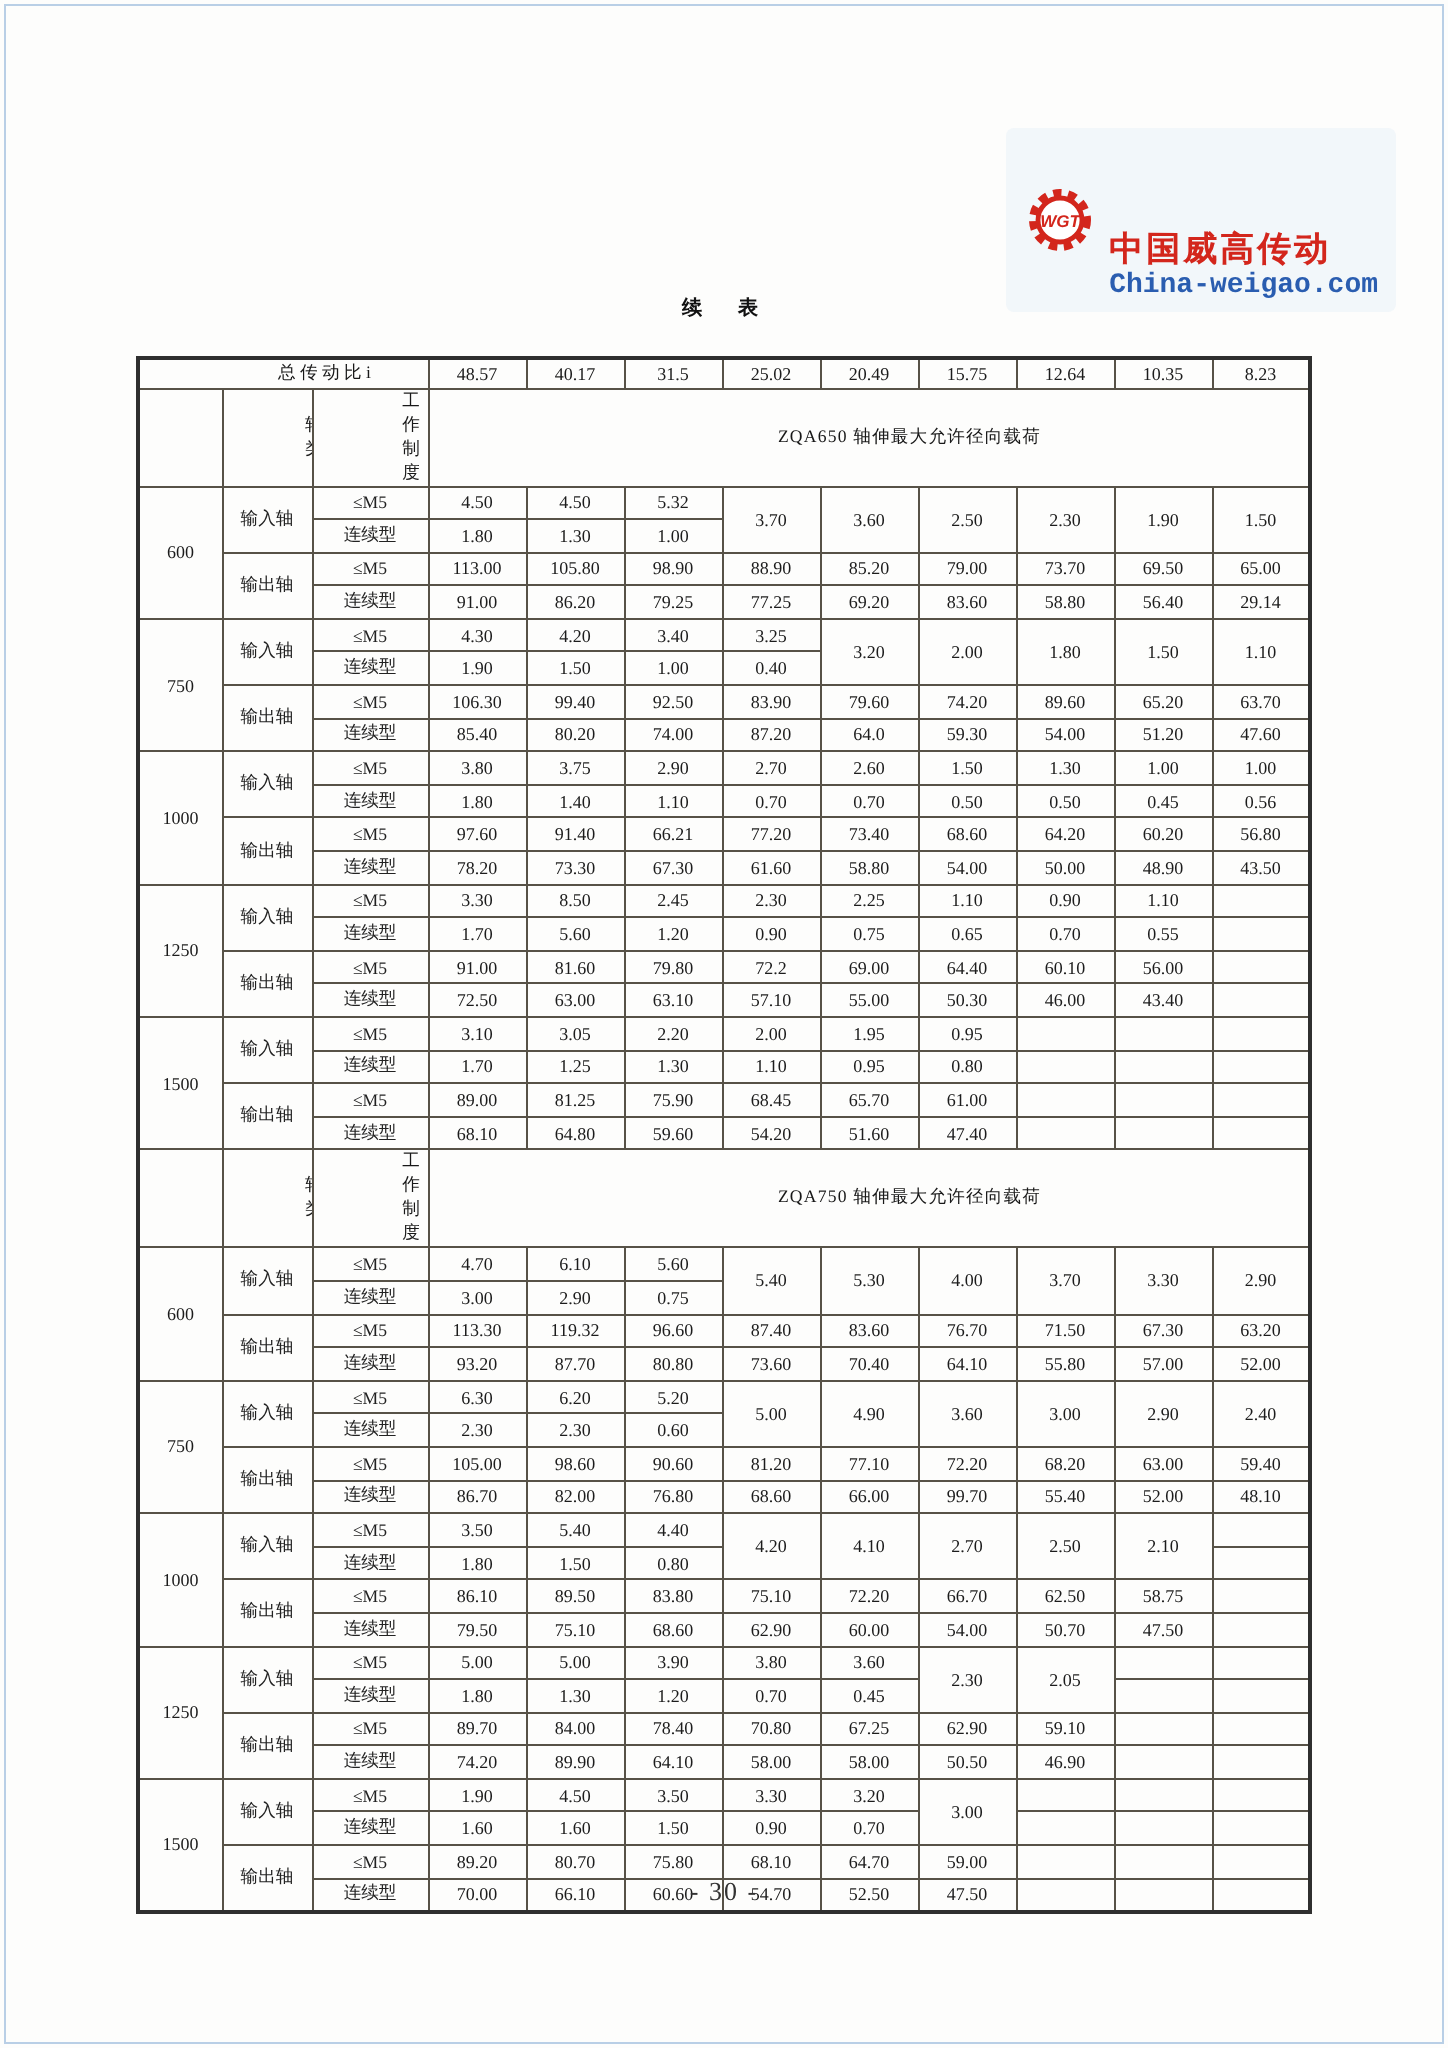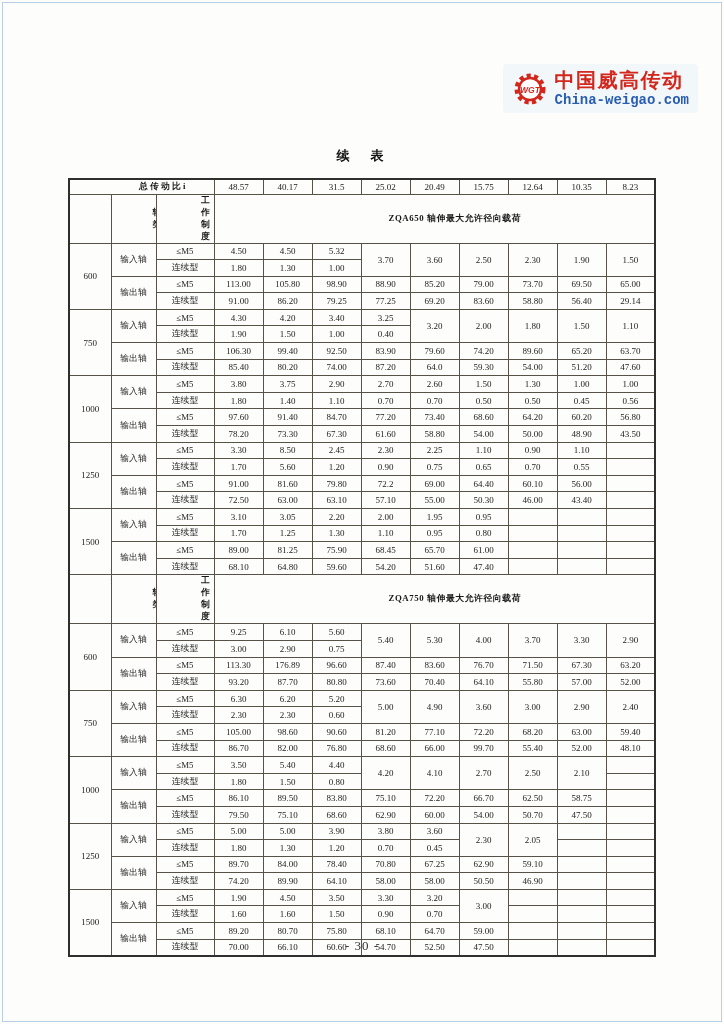--- a/index.html
+++ b/index.html
@@ -6,36 +6,36 @@
   body{
     width:724px;height:1024px;position:relative;background:#fdfdfc;
     font-family:"Liberation Serif","DejaVu Serif",serif;color:#1d1d1d;overflow:hidden;
   }
   .page-frame{position:absolute;inset:2px;border:1px solid #b9cfe6;pointer-events:none;}
 
   
   .logo{position:absolute;top:64px;right:26px;display:flex;align-items:center;gap:7px;
         background:rgba(222,234,246,.35);padding:5px 9px;border-radius:4px;justify-content:space-between;}
   .logo-text{display:flex;flex-direction:column;line-height:1.15;}
-  .brand-cn{font-size:20px;font-weight:bold;color:#d3261c;letter-spacing:1.5px;
-            font-family:"Liberation Sans","DejaVu Sans",sans-serif;}
+  .brand-cn{font-size:17px;font-weight:bold;color:#d3261c;letter-spacing:1.5px;
+            font-family:"Liberation Sans","DejaVu Sans",sans-serif;margin-top:46px;}
   .brand-url{font-size:14px;font-weight:bold;color:#2a5db0;
              font-family:Liberation Mono, monospace;}
 
   
   .page-title{position:absolute;top:147px;left:0;width:100%;text-align:center;
-              font-size:13px;font-weight:bold;letter-spacing:4px;color:#111;}
+              font-size:10px;font-weight:bold;letter-spacing:4px;color:#111;}
 
   
   .tbl-wrap{position:absolute;top:178px;left:68px;}
   table{border-collapse:collapse;table-layout:fixed;width:586px;border:2px solid #2f2f2f;}
   td{border:1px solid #575247;padding:0;text-align:center;vertical-align:middle;overflow:hidden;}
   .num{font-family:"Liberation Serif","DejaVu Serif",serif;font-size:9px;color:#1c1c1c;}
   .zh{font-size:8.8px;color:#222;}
-  .b{font-weight:bold;font-size:8.8px;color:#181818;padding-left:41px;}
+  .b{font-weight:normal;font-size:8.8px;color:#181818;padding-left:41px;}
   .model{letter-spacing:.6px;}
   tr.rr{height:15px;}
   tr.hr{height:37px;}
   tr.dr{height:16.6px;}
 
   
   .page-number{position:absolute;top:938px;left:0;width:100%;text-align:center;
                font-size:13px;color:#333;letter-spacing:1px;}
 </style>
 </head>
@@ -207,21 +207,21 @@
           <td class="num">0.50</td>
           <td class="num">0.50</td>
           <td class="num">0.45</td>
           <td class="num">0.56</td>
         </tr>
         <tr class="dr">
           <td class="zh" rowspan="2">输出轴</td>
           <td class="zh">≤M5</td>
           <td class="num">97.60</td>
           <td class="num">91.40</td>
-          <td class="num">84.70</td>
+          <td class="num">66.21</td>
           <td class="num">77.20</td>
           <td class="num">73.40</td>
           <td class="num">68.60</td>
           <td class="num">64.20</td>
           <td class="num">60.20</td>
           <td class="num">56.80</td>
         </tr>
         <tr class="dr">
           <td class="zh">连续型</td>
           <td class="num">78.20</td>
@@ -339,41 +339,41 @@
         <tr class="hr">
           <td class="b">转速n<br>r/min</td>
           <td class="b">轴  类</td>
           <td class="b">工 作 制 度</td>
           <td class="b model" colspan="9">ZQA750 轴伸最大允许径向载荷</td>
         </tr>
         <tr class="dr">
           <td class="num" rowspan="4">600</td>
           <td class="zh" rowspan="2">输入轴</td>
           <td class="zh">≤M5</td>
-          <td class="num">9.25</td>
+          <td class="num">4.70</td>
           <td class="num">6.10</td>
           <td class="num">5.60</td>
           <td class="num" rowspan="2">5.40</td>
           <td class="num" rowspan="2">5.30</td>
           <td class="num" rowspan="2">4.00</td>
           <td class="num" rowspan="2">3.70</td>
           <td class="num" rowspan="2">3.30</td>
           <td class="num" rowspan="2">2.90</td>
         </tr>
         <tr class="dr">
           <td class="zh">连续型</td>
           <td class="num">3.00</td>
           <td class="num">2.90</td>
           <td class="num">0.75</td>
         </tr>
         <tr class="dr">
           <td class="zh" rowspan="2">输出轴</td>
           <td class="zh">≤M5</td>
           <td class="num">113.30</td>
-          <td class="num">176.89</td>
+          <td class="num">119.32</td>
           <td class="num">96.60</td>
           <td class="num">87.40</td>
           <td class="num">83.60</td>
           <td class="num">76.70</td>
           <td class="num">71.50</td>
           <td class="num">67.30</td>
           <td class="num">63.20</td>
         </tr>
         <tr class="dr">
           <td class="zh">连续型</td>

